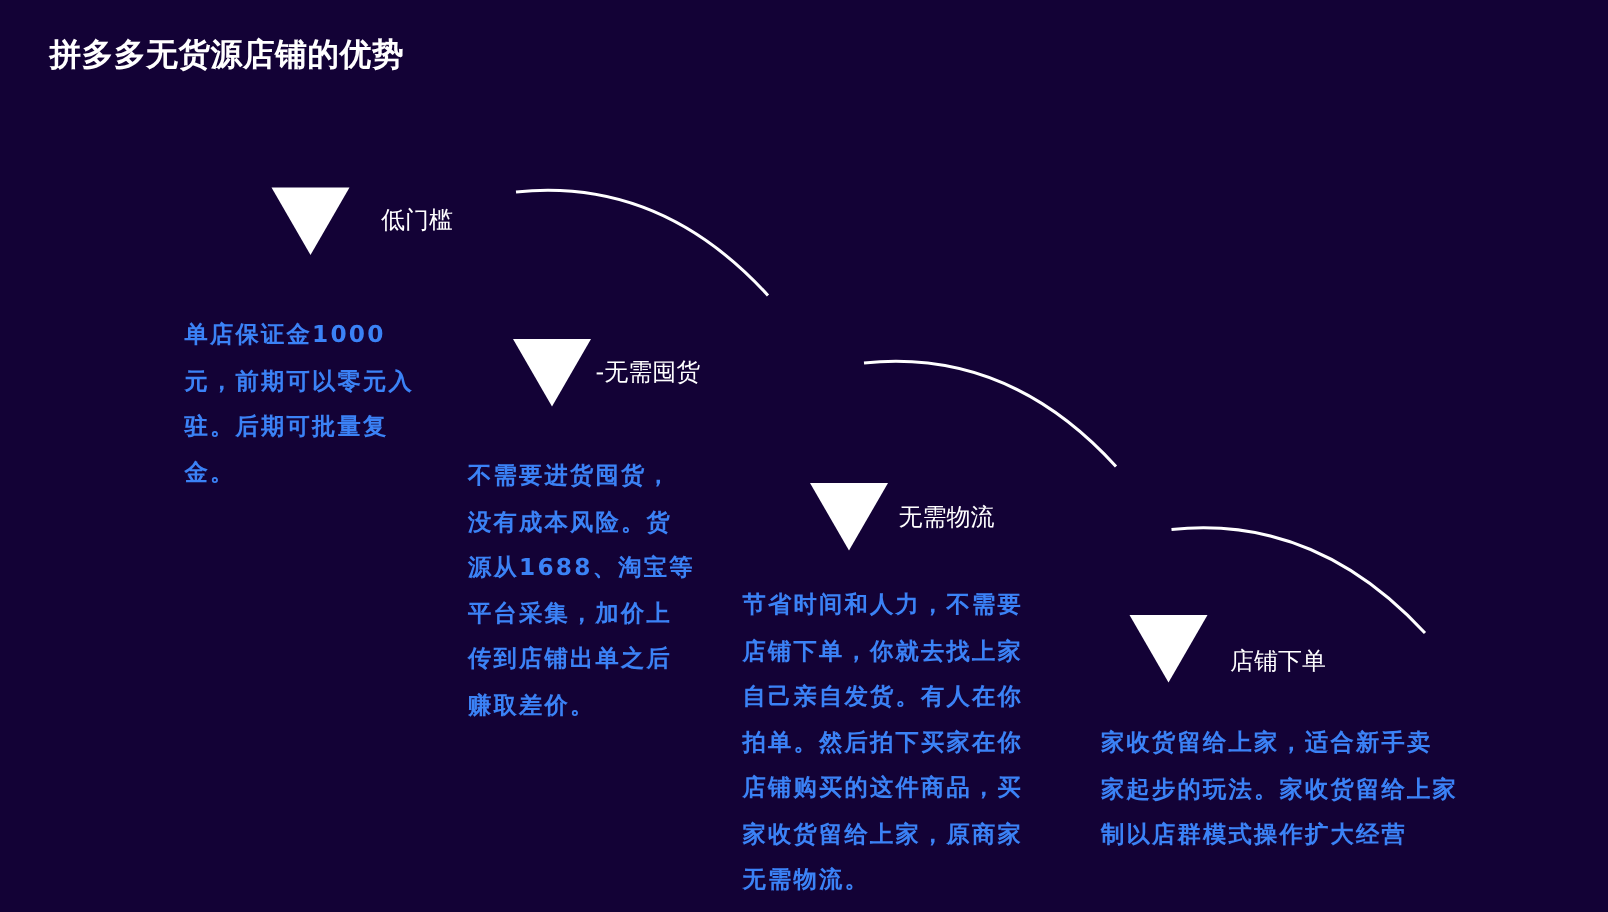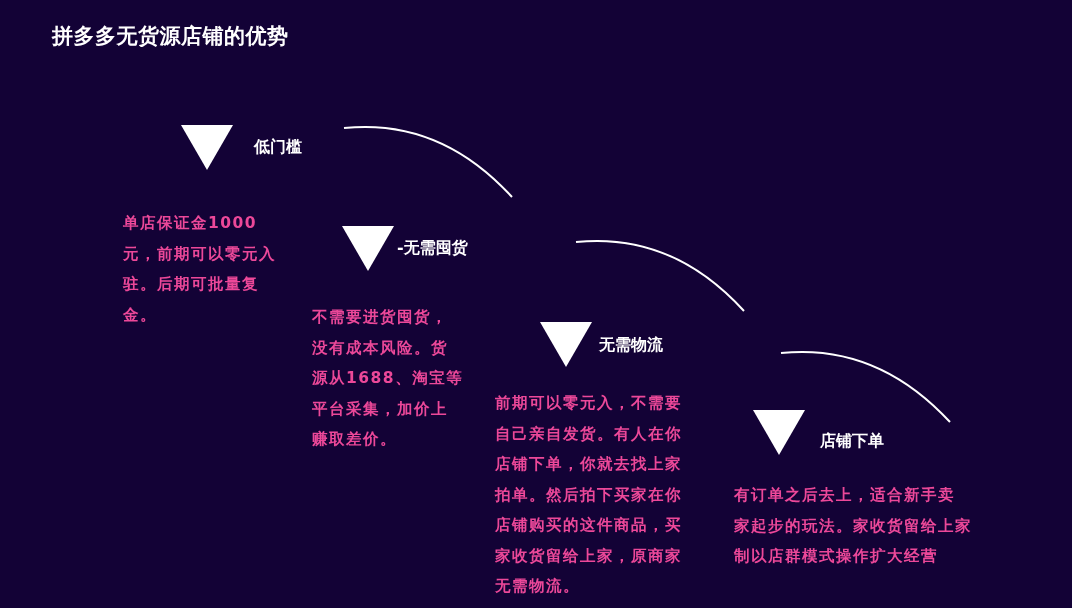--- a/index.html
+++ b/index.html
@@ -7,36 +7,35 @@
     width: 1072px; height: 608px; overflow: hidden;
     background: #130236;
     position: relative;
     font-family: "DejaVu Sans", "Liberation Sans", sans-serif;
     color: #ffffff;
   }
   .title {
     position: absolute; left: 33px; top: 22px;
     font-size: 21px; font-weight: bold; letter-spacing: 0.5px;
     color: #ffffff;
-    margin-left: 19px;
   }
   svg.arcs { position: absolute; left: 0; top: 0; }
   .tri {
     position: absolute; width: 0; height: 0;
     border-left: 26px solid transparent;
     border-right: 26px solid transparent;
     border-top: 45px solid #ffffff;
   }
   .label {
-    position: absolute; font-size: 16px; font-weight: bold;
+    position: absolute; font-size: 16px; font-weight: normal;
     color: #ffffff; white-space: nowrap;
   }
   .desc {
     position: absolute; font-size: 15.5px; font-weight: bold;
-    line-height: 30.5px; color: #ec4899; letter-spacing: 1.5px;
+    line-height: 30.5px; color: #3b82f6; letter-spacing: 1.5px;
   }
 </style>
 </head>
 <body>
 
 <div class="title">拼多多无货源店铺的优势</div>
 
 <svg class="arcs" width="1072" height="608">
   <path d="M344,128 Q440,118 512,197" stroke="#ffffff" stroke-width="2" fill="none"></path>
   <path d="M576,242 Q672,232 744,311" stroke="#ffffff" stroke-width="2" fill="none"></path>
@@ -52,34 +51,35 @@
   <div>金。</div>
 </div>
 
 <div class="tri" style="left:342px; top:226px;"></div>
 <div class="label" style="left:397px; top:238px;">-无需囤货</div>
 <div class="desc" style="left:312px; top:302px; width:175px;">
   <div>不需要进货囤货，</div>
   <div>没有成本风险。货</div>
   <div>源从1688、淘宝等</div>
   <div>平台采集，加价上</div>
+  <div>传到店铺出单之后</div>
   <div>赚取差价。</div>
 </div>
 
 <div class="tri" style="left:540px; top:322px;"></div>
 <div class="label" style="left:599px; top:335px;">无需物流</div>
 <div class="desc" style="left:495px; top:388px; width:225px;">
-  <div>前期可以零元入，不需要</div>
+  <div>节省时间和人力，不需要</div>
+  <div>店铺下单，你就去找上家</div>
   <div>自己亲自发货。有人在你</div>
-  <div>店铺下单，你就去找上家</div>
   <div>拍单。然后拍下买家在你</div>
   <div>店铺购买的这件商品，买</div>
   <div>家收货留给上家，原商家</div>
   <div>无需物流。</div>
 </div>
 
 <div class="tri" style="left:753px; top:410px;"></div>
 <div class="label" style="left:820px; top:431px;">店铺下单</div>
 <div class="desc" style="left:734px; top:480px; width:280px;">
-  <div>有订单之后去上，适合新手卖</div>
+  <div>家收货留给上家，适合新手卖</div>
   <div>家起步的玩法。家收货留给上家</div>
   <div>制以店群模式操作扩大经营</div>
 </div>
 
 </body></html>

